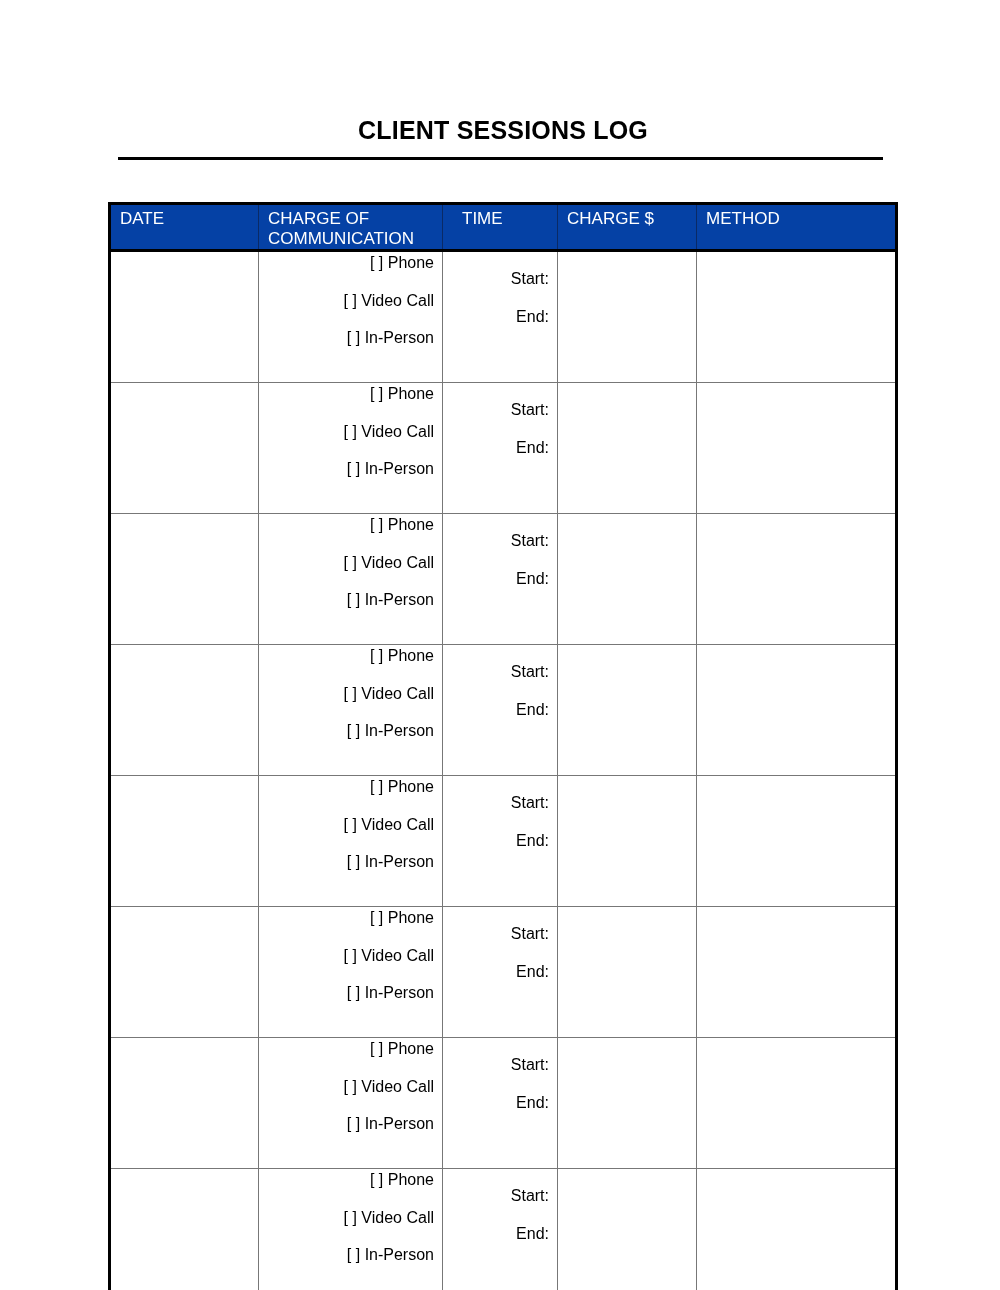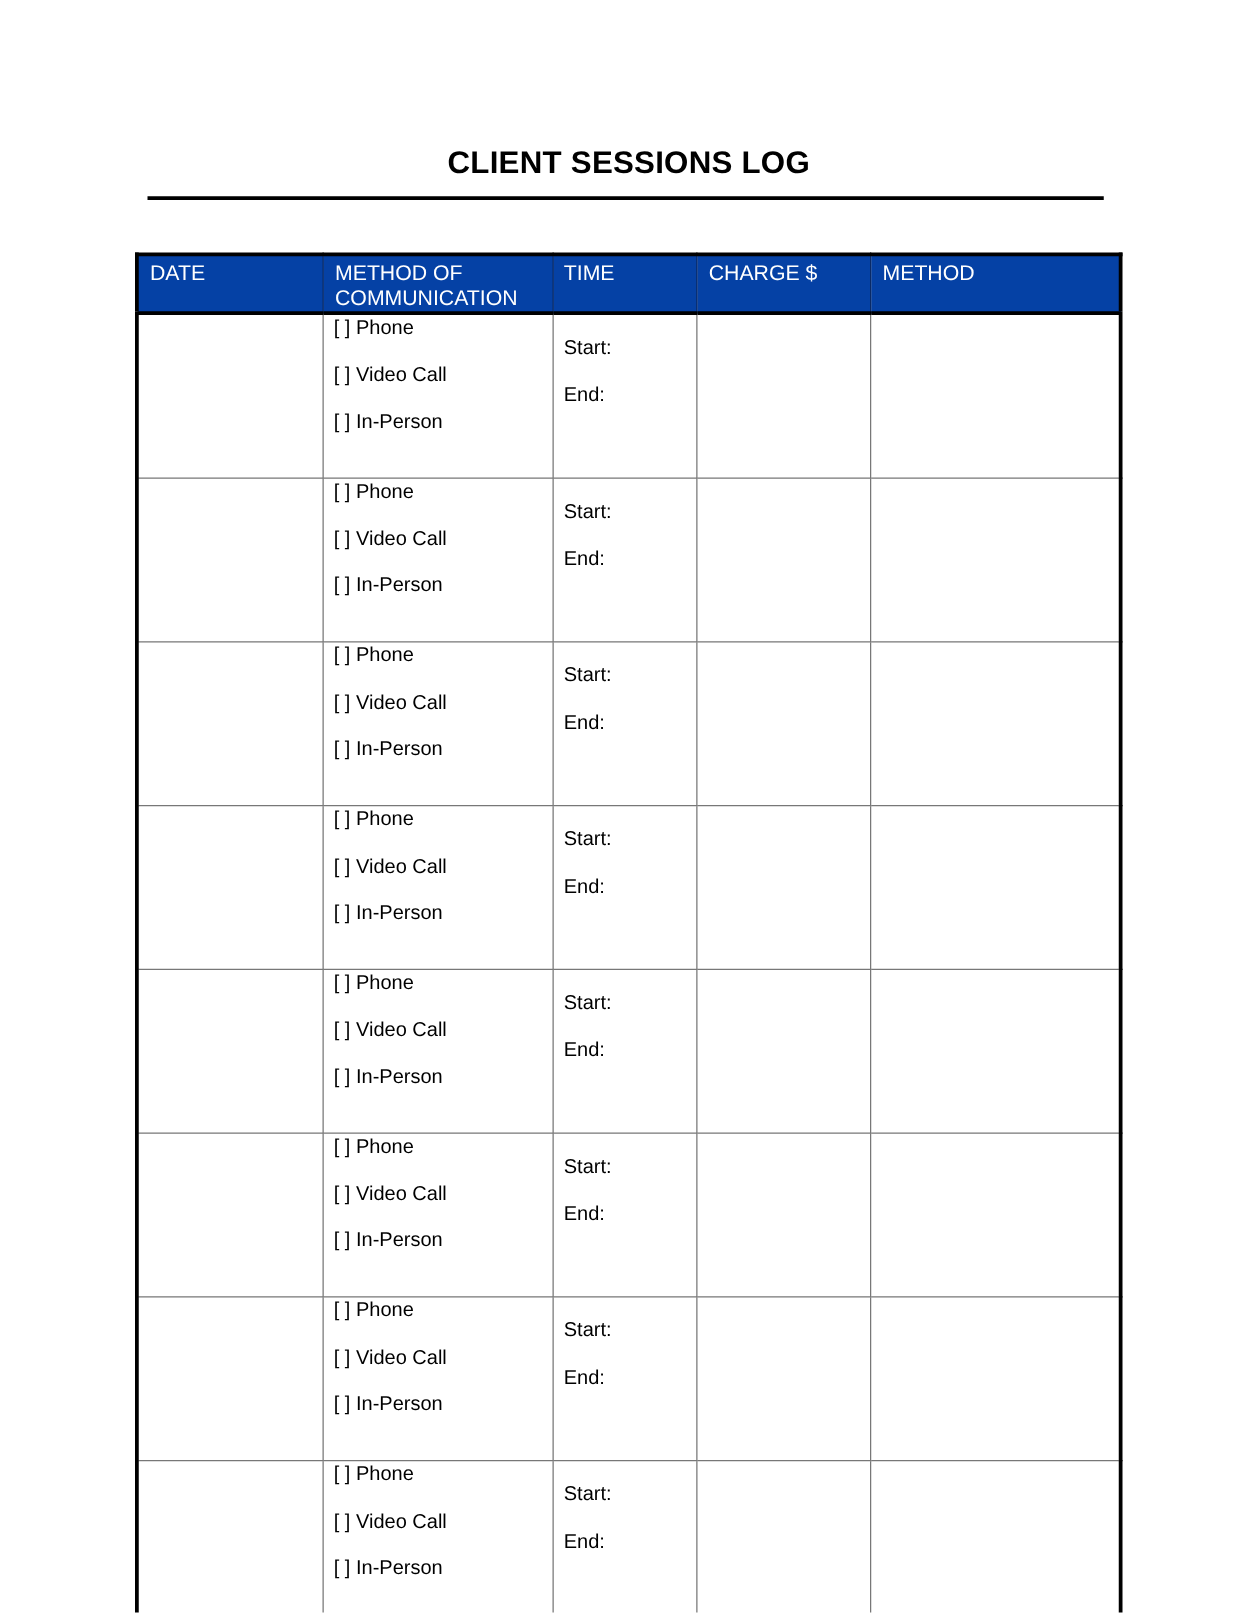--- a/index.html
+++ b/index.html
@@ -2,21 +2,21 @@
 <html><head>
 <meta charset="utf-8">
 <style>
   html,body{margin:0;padding:0;background:#fff;}
   body{width:1000px;height:1290px;position:relative;font-family:"Liberation Sans",sans-serif;color:#000;}
   .title{position:absolute;left:0;width:1006px;top:116px;text-align:center;font-weight:bold;font-size:25px;letter-spacing:0.2px;}
   .rule{position:absolute;left:118px;width:765px;top:157px;height:3px;background:#000;}
   table{position:absolute;left:108px;top:202px;width:787px;border-collapse:collapse;border:3px solid #000;table-layout:fixed;}
   th{background:#0541a5;color:#fff;text-align:left;vertical-align:top;font-size:17px;font-weight:normal;padding:4px 9px 0 9px;height:40px;line-height:20px;border-left:1px solid #0a2a66;border-bottom:3px solid #000;}
   th:first-child{border-left:none;}
-  td{border:1px solid #777;vertical-align:top;padding:0;height:112px;font-size:16px;}
+  td{border:1px solid #777;vertical-align:top;padding:0;height:112px;font-size:16px;text-align:right;}
   .method{padding:2px 8px 0 8px;}
   .method div{height:37.5px;line-height:18px;}
   .time{padding:18px 8px 0 8px;}
   .time div{height:37.5px;line-height:18px;}
 </style>
 </head>
 <body>
 
 <div class="title">CLIENT SESSIONS LOG</div>
 <div class="rule"></div>
@@ -25,22 +25,22 @@
   <colgroup>
     <col style="width:149px">
       <col style="width:184px">
       <col style="width:115px">
       <col style="width:139px">
       <col style="width:200px">
   </colgroup>
   <thead>
     <tr>
       <th>DATE</th>
-      <th>METHOD OF COMMUNICATION</th>
-      <th style="padding-left:8px">TIME</th>
+      <th>CHARGE OF COMMUNICATION</th>
+      <th style="padding-left:19px">TIME</th>
       <th>CHARGE $</th>
       <th>METHOD</th>
     </tr>
   </thead>
   <tbody id="tbody">
   <tr>
     <td></td>
     <td class="method">
       <div>[ ] Phone</div>
       <div>[ ] Video Call</div>

